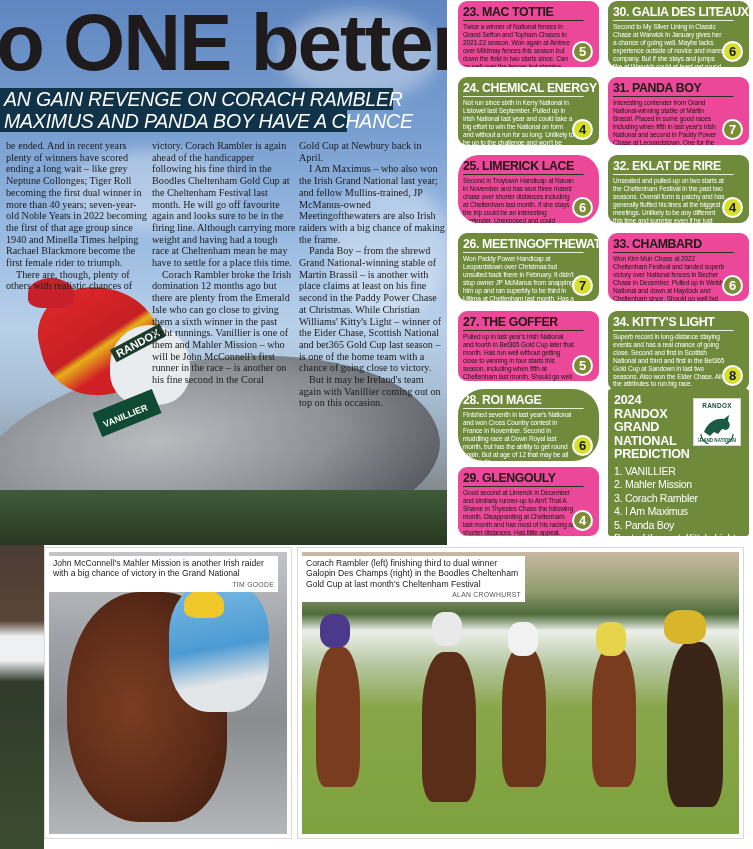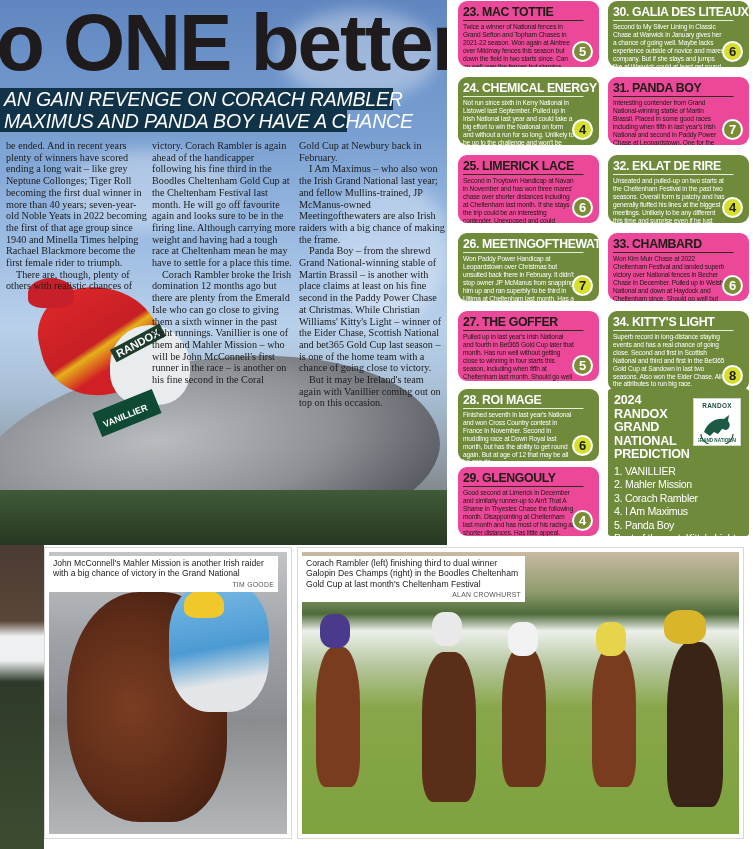--- a/index.html
+++ b/index.html
@@ -114,21 +114,21 @@
 
   <div class="col col1">
     <p>be ended. And in recent years plenty of winners have scored ending a long wait – like grey Neptune Collonges; Tiger Roll becoming the first dual winner in more than 40 years; seven-year-old Noble Yeats in 2022 becoming the first of that age group since 1940 and Minella Times helping Rachael Blackmore become the first female rider to triumph.</p>
     <p class="ind">There are, though, plenty of others with realistic chances of</p>
   </div>
   <div class="col col2">
     <p>victory. Corach Rambler is again ahead of the handicapper following his fine third in the Boodles Cheltenham Gold Cup at the Cheltenham Festival last month. He will go off favourite again and looks sure to be in the firing line. Although carrying more weight and having had a tough race at Cheltenham mean he may have to settle for a place this time.</p>
     <p class="ind">Corach Rambler broke the Irish domination 12 months ago but there are plenty from the Emerald Isle who can go close to giving them a sixth winner in the past eight runnings. Vanillier is one of them and Mahler Mission – who will be John McConnell's first runner in the race – is another on his fine second in the Coral</p>
   </div>
   <div class="col col3">
-    <p>Gold Cup at Newbury back in February.</p>
+    <p>Gold Cup at Newbury back in April.</p>
     <p class="ind">I Am Maximus – who also won the Irish Grand National last year; and fellow Mullins-trained, JP McManus-owned Meetingofthewaters are also Irish raiders with a big chance of making the frame.</p>
     <p class="ind">Panda Boy – from the shrewd Grand National-winning stable of Martin Brassil – is another with place claims at least on his fine second in the Paddy Power Chase at Christmas. While Christian Williams' Kitty's Light – winner of the Eider Chase, Scottish National and bet365 Gold Cup last season – is one of the home team with a chance of going close to victory.</p>
     <p class="ind">But it may be Ireland's team again with Vanillier coming out on top on this occasion.</p>
   </div>
 </div>
 
 <div class="side-strip"></div>
 
 <div class="photo photo1">
   <div class="img">
@@ -164,36 +164,36 @@
 <div class="runner lime" style="left:458px;top:1px;height:66px;">
   <h3>23. MAC TOTTIE</h3>
   <div class="desc">Twice a winner of National fences in Grand Sefton and Topham Chases in 2021-22 season. Won again at Aintree over Mildmay fences this season but down the field in two starts since. Can go well over the fences but stamina doubts temper enthusiasm.</div>
   <div class="rating">5</div>
 </div>
 <div class="runner olive" style="left:458px;top:77px;height:68px;">
   <h3>24. CHEMICAL ENERGY</h3>
   <div class="desc">Not run since sixth in Kerry National in Listowel last September. Pulled up in Irish National last year and could take a big effort to win the National on form and without a run for so long. Unlikely to be up to the challenge and won't be worrying the judge.</div>
   <div class="rating">4</div>
 </div>
-<div class="runner lime" style="left:458px;top:155px;height:68px;">
+<div class="runner lime" style="left:458px;top:155px;height:68px;border-radius:21px;">
   <h3>25. LIMERICK LACE</h3>
   <div class="desc">Second in Troytown Handicap at Navan in November and has won three mares' chase over shorter distances including at Cheltenham last month. If she stays the trip could be an interesting contender. Unexposed and could improve.</div>
   <div class="rating">6</div>
 </div>
 <div class="runner olive" style="left:458px;top:233px;height:68px;">
   <h3>26. MEETINGOFTHEWATERS</h3>
   <div class="desc">Won Paddy Power Handicap at Leopardstown over Christmas but unsuited back there in February. It didn't stop owner JP McManus from snapping him up and ran superbly to be third in Ultima at Cheltenham last month. Has a chance of being involved in finish.</div>
   <div class="rating">7</div>
 </div>
 <div class="runner lime" style="left:458px;top:311px;height:70px;">
   <h3>27. THE GOFFER</h3>
   <div class="desc">Pulled up in last year's Irish National and fourth in Bet365 Gold Cup later that month. Has run well without getting close to winning in four starts this season, including when fifth at Cheltenham last month. Should go well but hard to think he'd go close.</div>
   <div class="rating">5</div>
 </div>
-<div class="runner olive" style="left:458px;top:389px;height:72px;">
+<div class="runner olive" style="left:458px;top:389px;height:72px;border-radius:26px;">
   <h3>28. ROI MAGE</h3>
   <div class="desc">Finished seventh in last year's National and won Cross Country contest in France in November. Second in muddling race at Down Royal last month, but has the ability to get round again. But at age of 12 that may be all he can do.</div>
   <div class="rating">6</div>
 </div>
 <div class="runner lime" style="left:458px;top:467px;height:69px;">
   <h3>29. GLENGOULY</h3>
   <div class="desc">Good second at Limerick in December and similarly runner-up to Ain't That A Shame in Thyestes Chase the following month. Disappointing at Cheltenham last month and has most of his racing at shorter distances. Has little appeal.</div>
   <div class="rating">4</div>
 </div>
 

